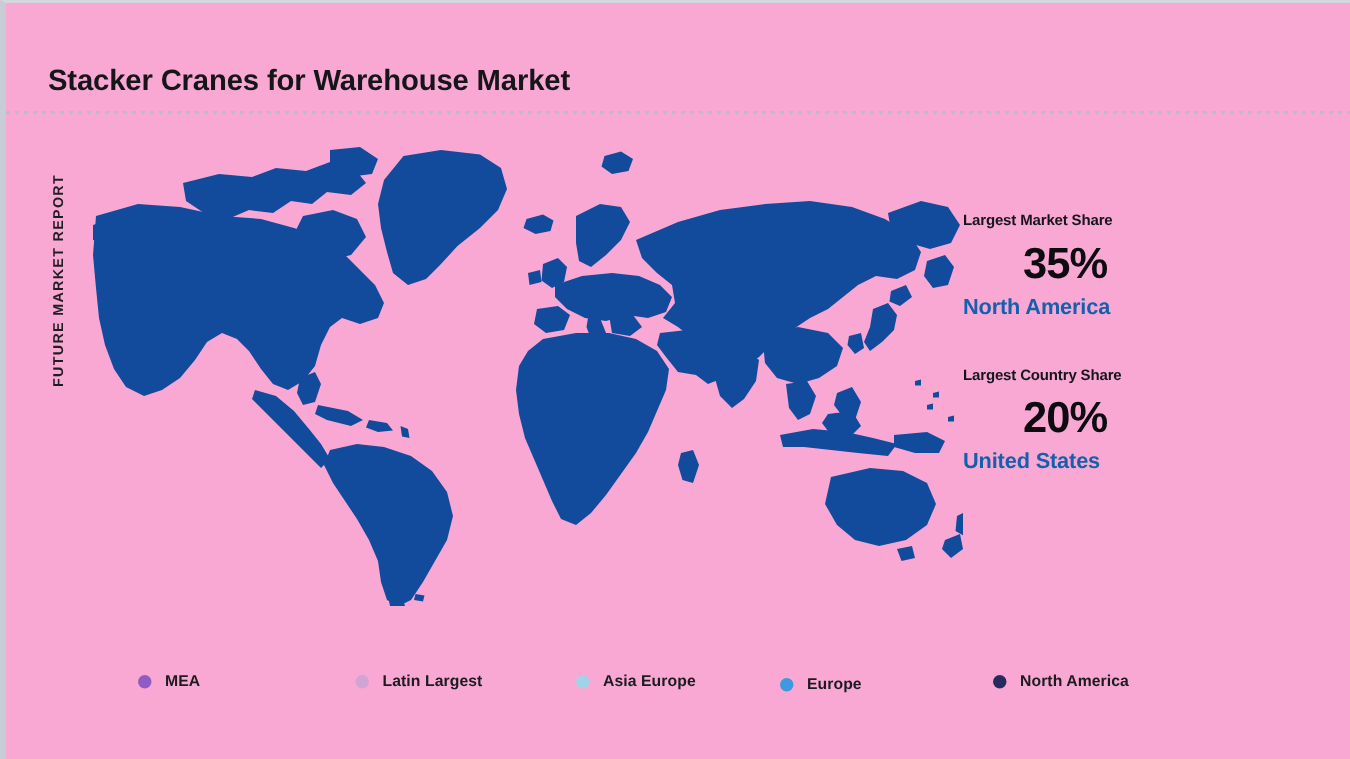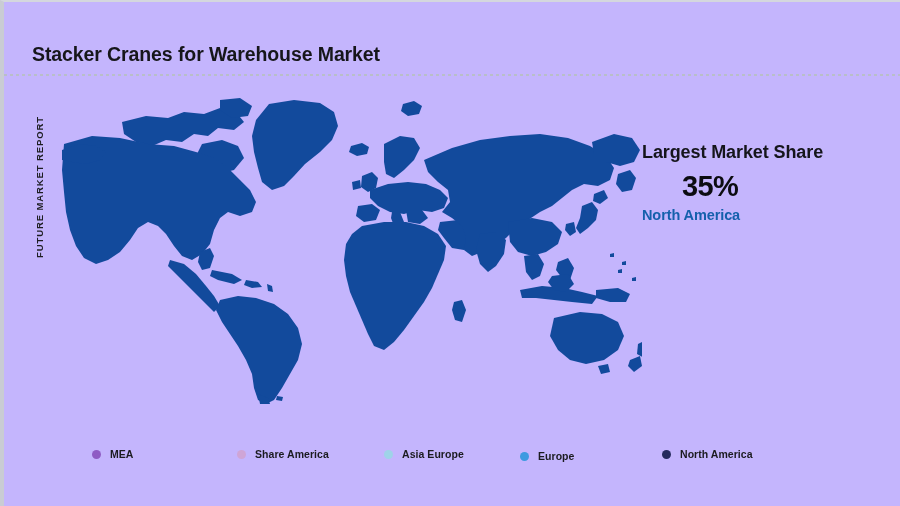--- a/index.html
+++ b/index.html
@@ -79,21 +79,21 @@
   #map-wrap svg { display: block; width: 100%; height: 100%; }
 
   
   #stats {
     position: absolute;
     left: 638px;
     top: 140px;
     width: 250px;
   }
   .stat-label {
-    font-size: 18px;
+    font-size: 10px;
     font-weight: bold;
     color: #15151b;
     letter-spacing: -0.1px;
     margin-bottom: 9px;
   }
   .stat-value {
     font-size: 29px;
     font-weight: bold;
     color: #0c0c11;
     line-height: 1.0;
@@ -134,21 +134,21 @@
   .legend-text {
     font-size: 10.5px;
     font-weight: bold;
     color: #1b1b20;
     letter-spacing: 0.05px;
   }
 </style>
 </head>
 <body>
 
-<div id="infographic" style="background: #c4b5fd;">
+<div id="infographic" style="background: #f9a8d4;">
 
   <div id="header">
     <div class="title" id="title-left">Stacker Cranes for Warehouse Market</div>
   </div>
   <div id="header-divider"></div>
 
   <div id="brand">FUTURE MARKET REPORT</div>
 
   <div id="map-wrap">
     <svg viewBox="0 0 580 310" xmlns="http://www.w3.org/2000/svg">
@@ -225,33 +225,38 @@
   </div>
 
   <div id="stats">
 
     <div class="stat-block" id="stat-block-1">
       <div class="stat-label">Largest Market Share</div>
       <div class="stat-value">35%</div>
       <div class="stat-region">North America</div>
     </div>
 
+    <div class="stat-block" id="stat-block-2">
+      <div class="stat-label">Largest Country Share</div>
+      <div class="stat-value">20%</div>
+      <div class="stat-region">United States</div>
+    </div>
 
   </div>
 
   <div id="legend">
 
     <div class="legend-item" style="left:0px;top:0px;">
       <span class="legend-dot" style="background: rgb(143, 92, 196);"></span>
       <span class="legend-text">MEA</span>
     </div>
 
     <div class="legend-item" style="left:145px;top:0px;">
       <span class="legend-dot" style="background: rgb(207, 165, 214);"></span>
-      <span class="legend-text">Share America</span>
+      <span class="legend-text">Latin Largest</span>
     </div>
 
     <div class="legend-item" style="left:292px;top:0px;">
       <span class="legend-dot" style="background: rgb(159, 211, 232);"></span>
       <span class="legend-text">Asia Europe</span>
     </div>
 
     <div class="legend-item" style="left:428px;top:2px;">
       <span class="legend-dot" style="background: rgb(61, 154, 224);"></span>
       <span class="legend-text">Europe</span>

